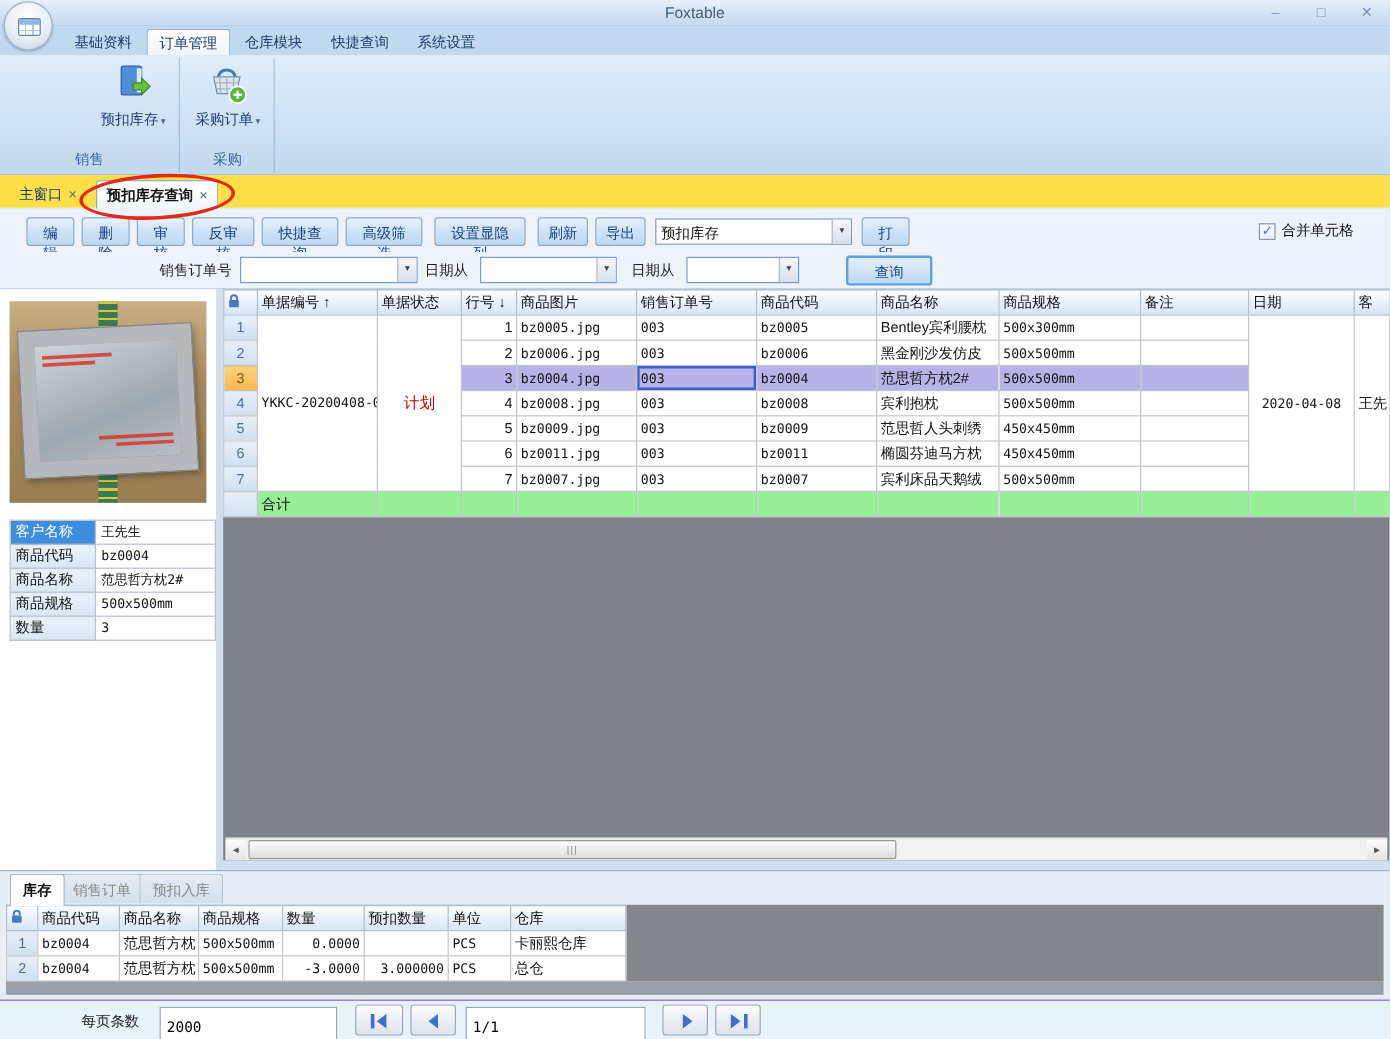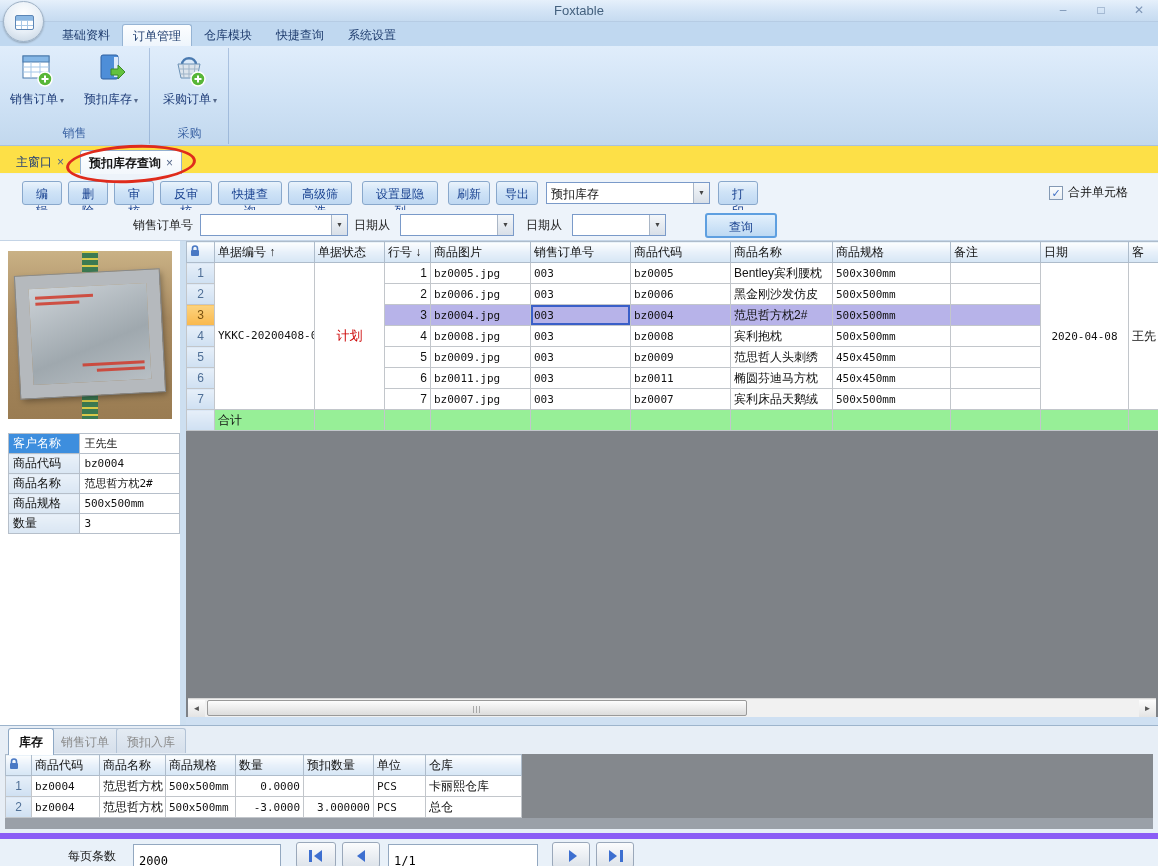--- a/index.html
+++ b/index.html
@@ -123,21 +123,21 @@
   .bottom-panel { position:absolute; left:0; top:725px; width:1158px; height:108px; background:#e7eef6;
     border-top:1px solid #9db4cc; }
   .btab { position:absolute; top:2px; height:25px; padding:5px 10px 0; background:linear-gradient(#e4ebf3,#d6dfeb);
     border:1px solid #b3c3d6; border-bottom:none; border-radius:3px 3px 0 0; color:#8a8a8a; cursor:default; }
   .btab.active { background:#fff; color:#111; font-weight:bold; border-color:#8ea8c4; z-index:2; height:27px; }
   .bgrid-wrap { position:absolute; left:5px; top:28px; width:1148px; height:64px; background:#84888d; overflow:hidden; }
   .bscroll-strip { position:absolute; left:5px; top:92px; width:1148px; height:11px; background:#9aa0a8; }
 
   
   .pagerbar { position:absolute; left:0; top:833px; width:1158px; height:33px; background:#e9f1f9;
-    border-top:6px solid #8b5cf6; }
+    border-top:1px solid #8b5cf6; }
   .pager-label { position:absolute; left:68px; top:9px; color:#222; }
   .pager-input { position:absolute; top:5px; height:22px; border:1px solid #93a8c0; background:#fff;
     padding:16px 5px; font-family:"DejaVu Sans Mono",monospace; font-size:12px; }
   .pg-btn { position:absolute; top:3px; width:40px; height:26px; background:linear-gradient(#fbfcfd,#dde3ea);
     border:1px solid #9aa8ba; border-radius:3px; cursor:default; }
   .tri { position:absolute; top:7px; width:0; height:0; border-top:6px solid transparent; border-bottom:6px solid transparent; }
   .tri.r { border-left:8px solid #3d6fd0; } .tri.l { border-right:8px solid #3d6fd0; }
   .bar { position:absolute; top:7px; width:3px; height:12px; background:#3d6fd0; }
 </style>
 </head>
@@ -158,32 +158,20 @@
 <div class="ribbon-tabs">
   <div class="rtab" style="left:52px">基础资料</div>
   <div class="rtab active" style="left:122px">订单管理</div>
   <div class="rtab" style="left:194px">仓库模块</div>
   <div class="rtab" style="left:266px">快捷查询</div>
   <div class="rtab" style="left:338px">系统设置</div>
 </div>
 
 <div class="ribbon-body">
   <div class="rgroup g1">
-    <div class="big-btn" style="left:2px">
-      <span>
-        <svg width="34" height="36" viewBox="0 0 34 36">
-          <rect x="3" y="4" width="26" height="22" fill="#ffffff" stroke="#4a7aac"></rect>
-          <rect x="3" y="4" width="26" height="6" fill="#85b7e6" stroke="#4a7aac"></rect>
-          <path d="M3 15 h26 M3 20 h26 M11 10 v16 M20 10 v16" stroke="#a5c7e8" fill="none"></path>
-          <circle cx="25" cy="27" r="7" fill="#57b637" stroke="#ffffff" stroke-width="1.5"></circle>
-          <path d="M25 23.5 v7 M21.5 27 h7" stroke="#ffffff" stroke-width="2"></path>
-        </svg>
-      </span>
-      <div><span class="bb-label">销售订单</span><span class="dd-arrow">▾</span></div>
-    </div>
     <div class="big-btn" style="left:76px">
       <span>
         <svg width="34" height="36" viewBox="0 0 34 36">
           <rect x="7" y="3" width="17" height="24" rx="2" fill="#4e8ed8" stroke="#2d5fa0"></rect>
           <rect x="20" y="5" width="4" height="20" fill="#dceafc"></rect>
           <polygon points="17,17 24,17 24,13 31,20 24,27 24,23 17,23" fill="#63c23e" stroke="#3c8a28"></polygon>
         </svg>
       </span>
       <div><span class="bb-label">预扣库存</span><span class="dd-arrow">▾</span></div>
     </div>

